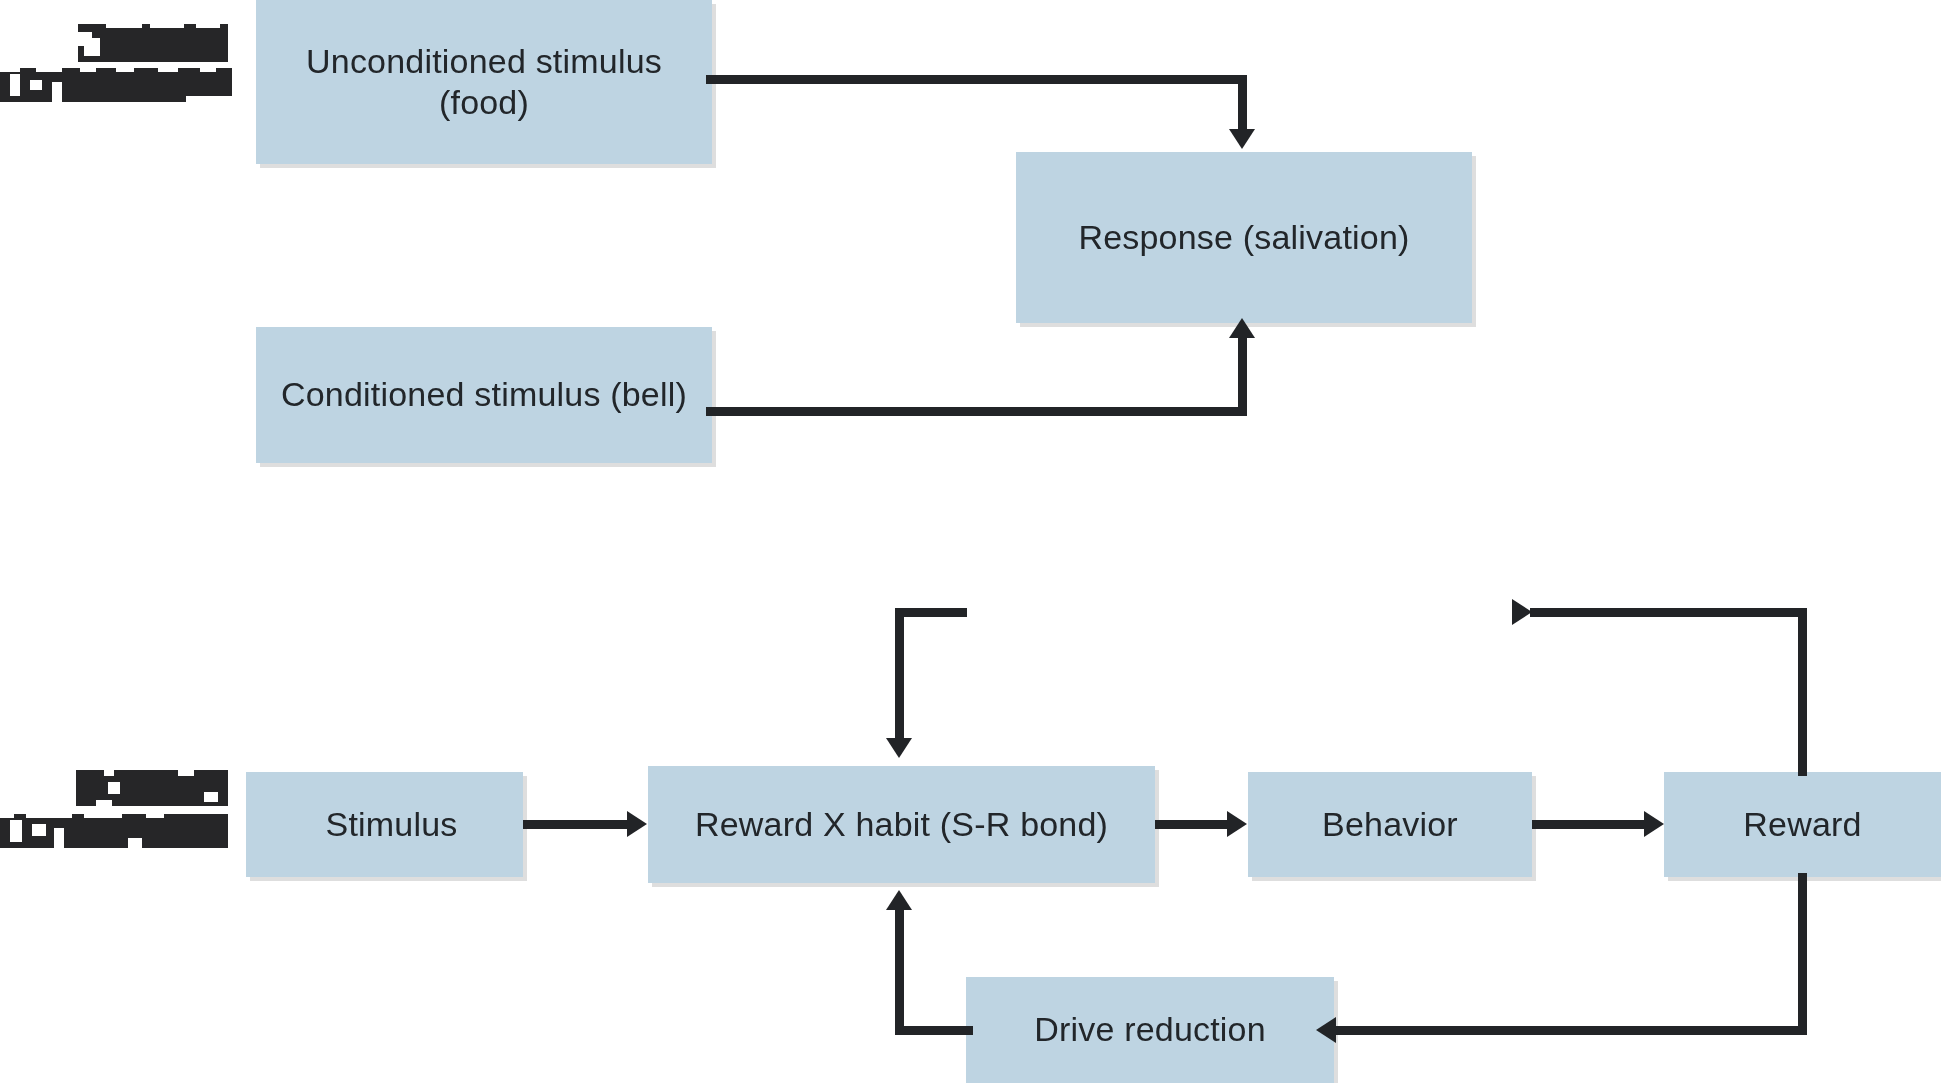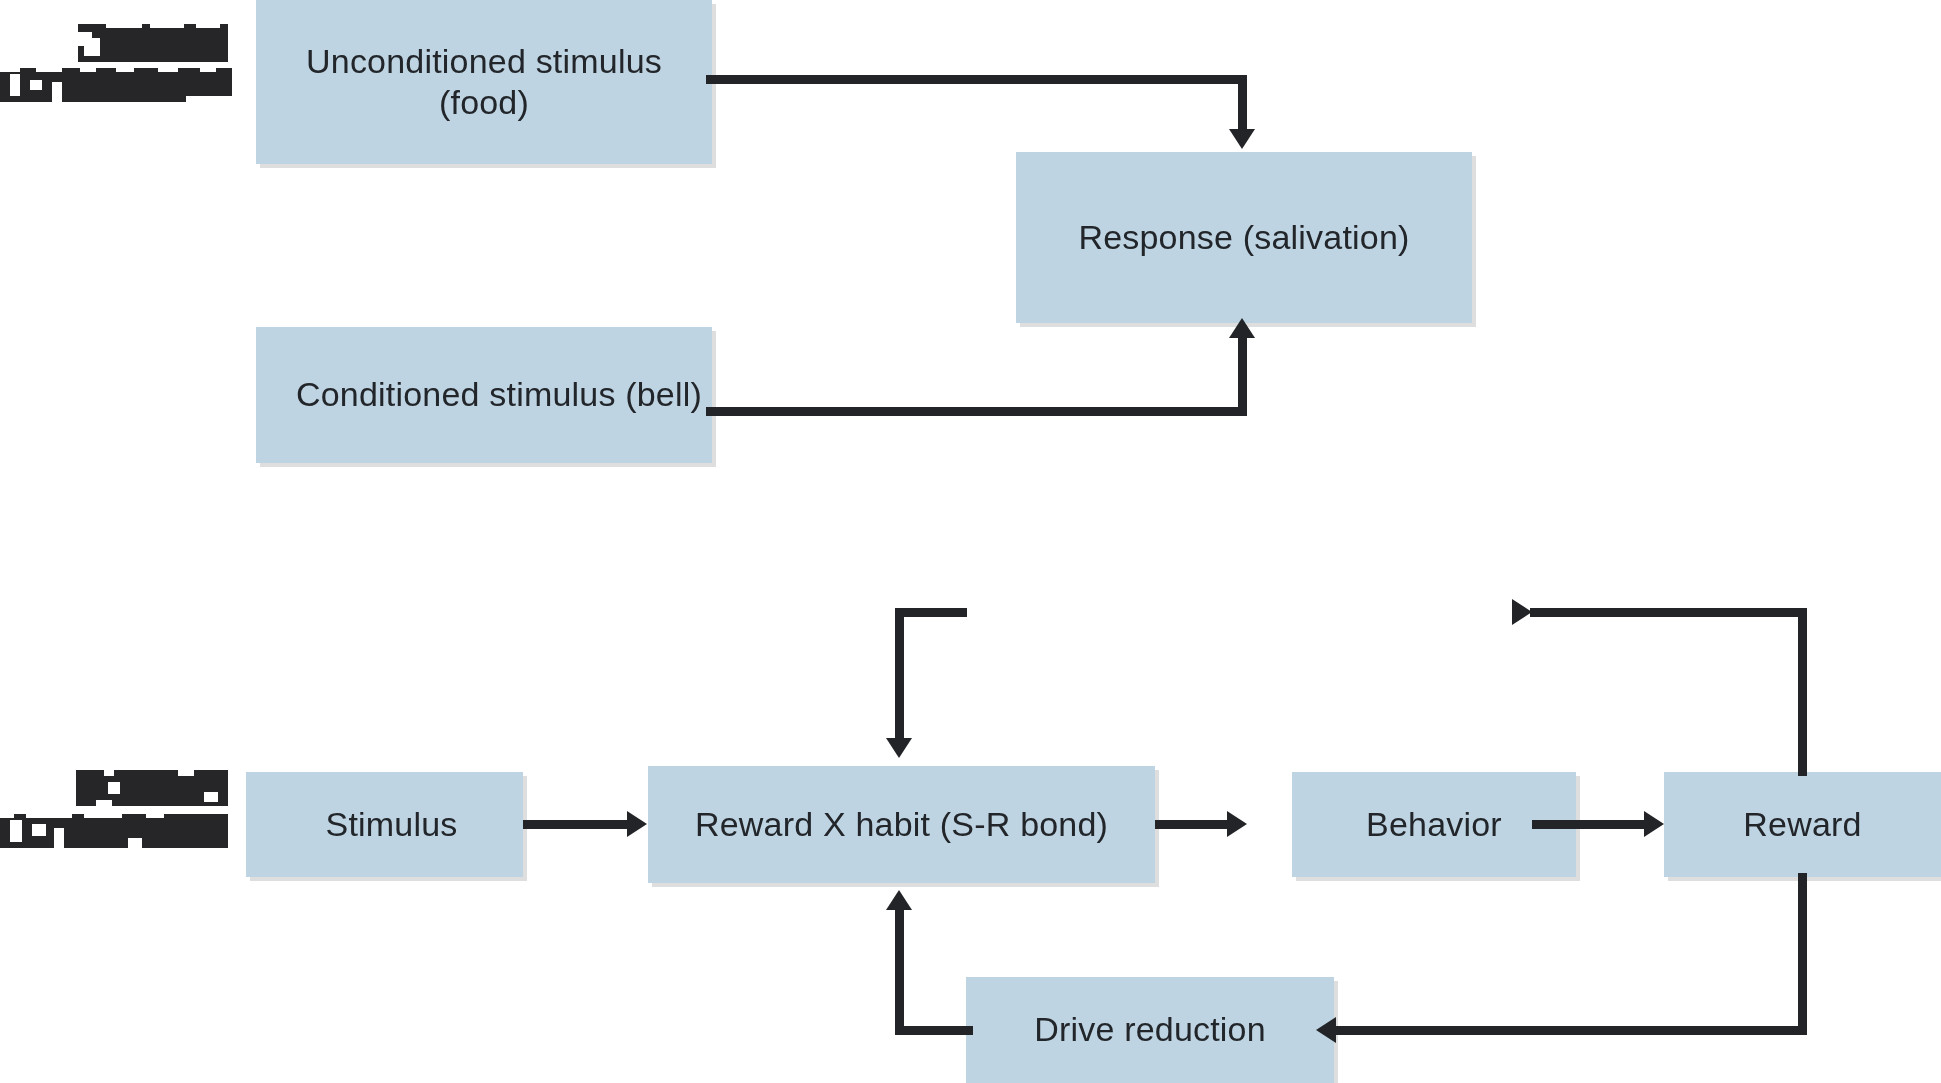--- a/index.html
+++ b/index.html
@@ -7,21 +7,21 @@
        font-family:"Liberation Sans","DejaVu Sans",sans-serif;}
   #stage{position:absolute;left:0;top:0;width:1941px;height:1083px;}
 
   .node{position:absolute;box-sizing:border-box;
         background:#bed4e2;
         box-shadow:4px 4px 0 0 rgba(0,0,0,0.13);
         display:flex;align-items:center;justify-content:center;
         text-align:center;color:#22262a;
         font-size:34px;line-height:1.22;letter-spacing:.2px;
         padding:4px 10px;}
-  .node.two-line{font-size:34px;justify-content:flex-end;}
+  .node.two-line{font-size:34px;}
 
   .conn{position:absolute;background:#222427;}
   .h{height:9px;}
   .v{width:9px;}
 
   .arrow{position:absolute;width:0;height:0;}
   .arrow.down{border-left:13px solid transparent;border-right:13px solid transparent;
               border-top:20px solid #222427;}
   .arrow.up{border-left:13px solid transparent;border-right:13px solid transparent;
             border-bottom:20px solid #222427;}
@@ -100,21 +100,21 @@
 
 
   <div class="node" style="left:246px;top:772px;width:277px;height:105px;padding-left:24px;">
     <span>Stimulus</span>
   </div>
 
   <div class="node" style="left:648px;top:766px;width:507px;height:117px;">
     <span>Reward X habit (S-R bond)</span>
   </div>
 
-  <div class="node" style="left:1292px;top:772px;width:284px;height:105px;">
+  <div class="node" style="left:1248px;top:772px;width:284px;height:105px;">
     <span>Behavior</span>
   </div>
 
   <div class="node" style="left:1664px;top:772px;width:277px;height:105px;">
     <span>Reward</span>
   </div>
 
   <div class="node" style="left:966px;top:977px;width:368px;height:106px;">
     <span>Drive reduction</span>
   </div>

